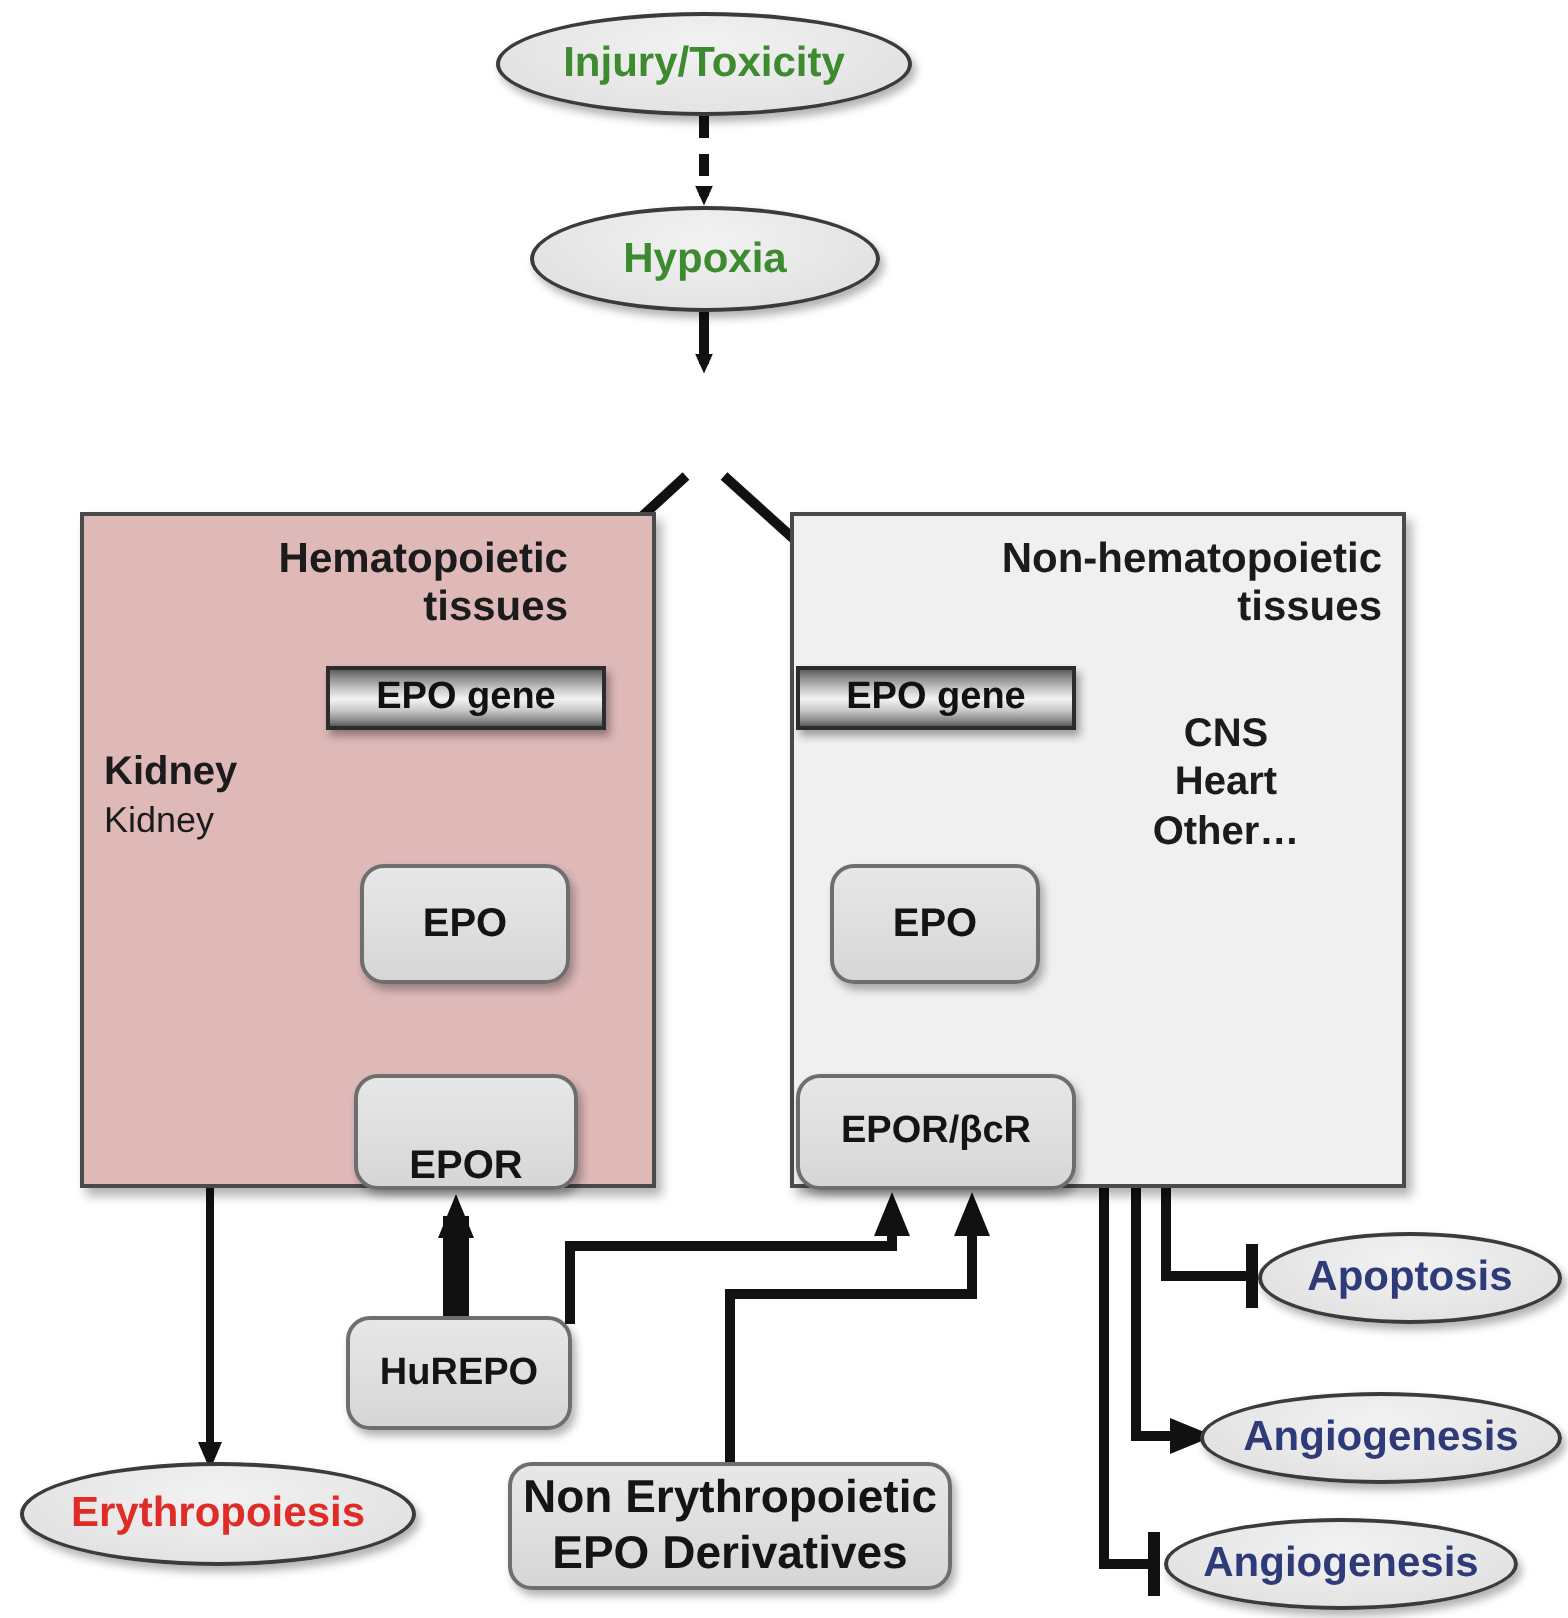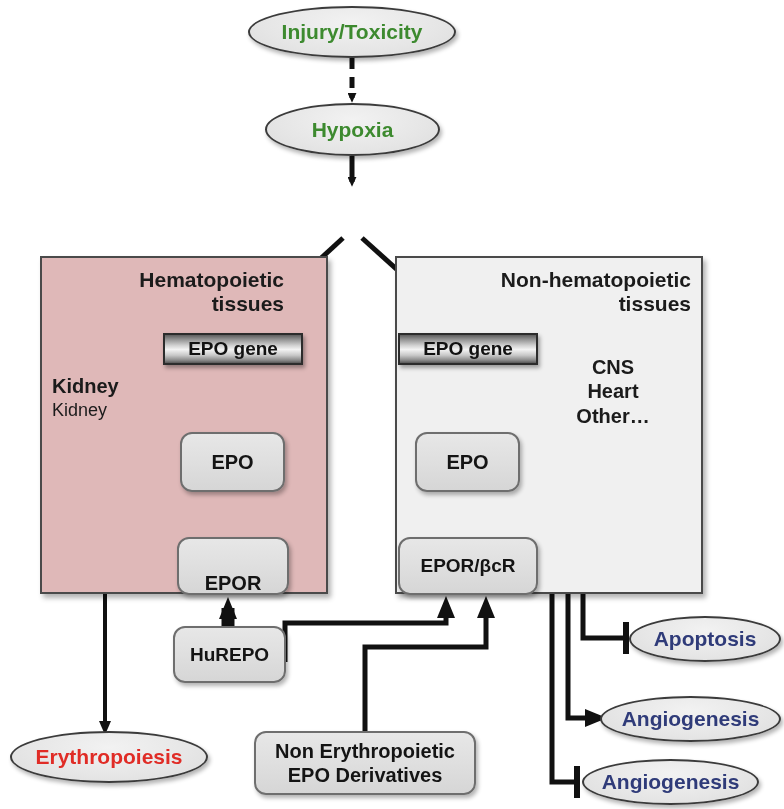--- a/index.html
+++ b/index.html
@@ -139,21 +139,21 @@
   }
   .rbox-text {
     font-weight: bold;
     font-size: 20px;
     color: #141414;
   }
   .rbox-text.small {
     font-size: 19px;
   }
   .rbox-text.two-line {
-    font-size: 20px;
+    font-size: 23px;
     line-height: 1.2;
   }
 </style>
 </head>
 <body>
 
 <div id="diagram-root">
 
   <svg id="svg-layer" viewBox="0 0 784 809">
     <defs>
@@ -286,21 +286,21 @@
   </div>
 
   <div class="rbox" style="left:177px; top:537px; width:112px; height:58px;">
     <div class="node-label rbox-text" style="left:0; top:0; right:0; bottom:0;margin-top:35px;">EPOR</div>
   </div>
 
   <div class="rbox" style="left:398px; top:537px; width:140px; height:58px;">
     <div class="node-label rbox-text small" style="left:0; top:0; right:0; bottom:0;">EPOR/βcR</div>
   </div>
 
-  <div class="rbox" style="left:173px; top:626px; width:113px; height:57px;">
+  <div class="rbox" style="left:173px; top:658px; width:113px; height:57px;">
     <div class="node-label rbox-text small" style="left:0; top:0; right:0; bottom:0;">HuREPO</div>
   </div>
 
   <div class="rbox" style="left:254px; top:731px; width:222px; height:64px;">
     <div class="node-label rbox-text two-line" style="left:0; top:0; right:0; bottom:0;">Non Erythropoietic
 EPO Derivatives</div>
   </div>
 
   <div class="ellipse-node grad" style="left:10px; top:731px; width:198px; height:52px;">
     <div class="node-label ellipse-text txt-red" style="left:0; top:0; right:0; bottom:0;">Erythropoiesis</div>

